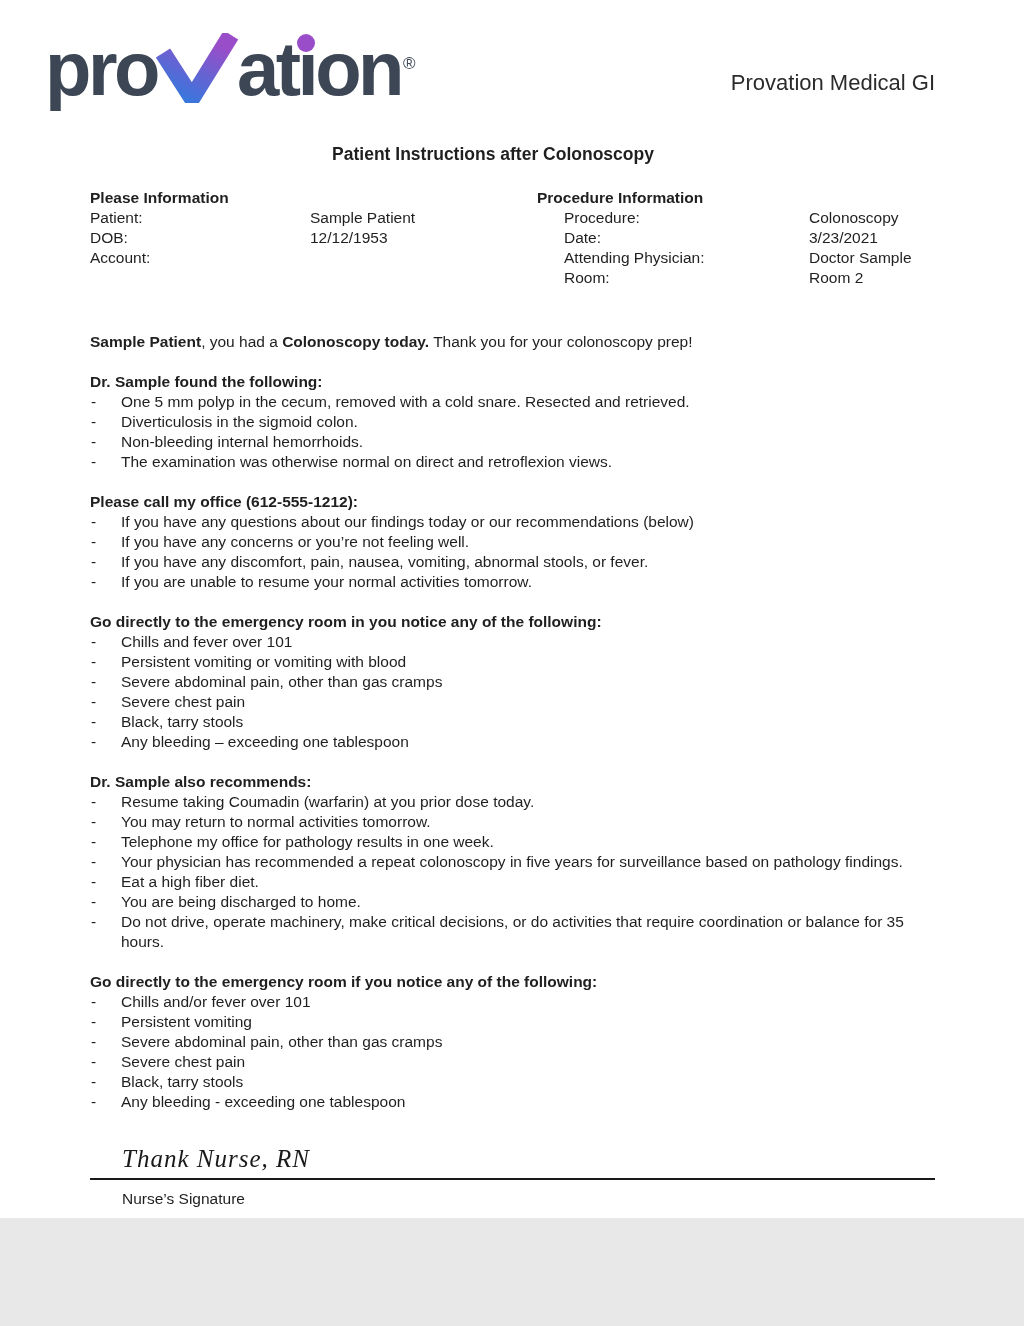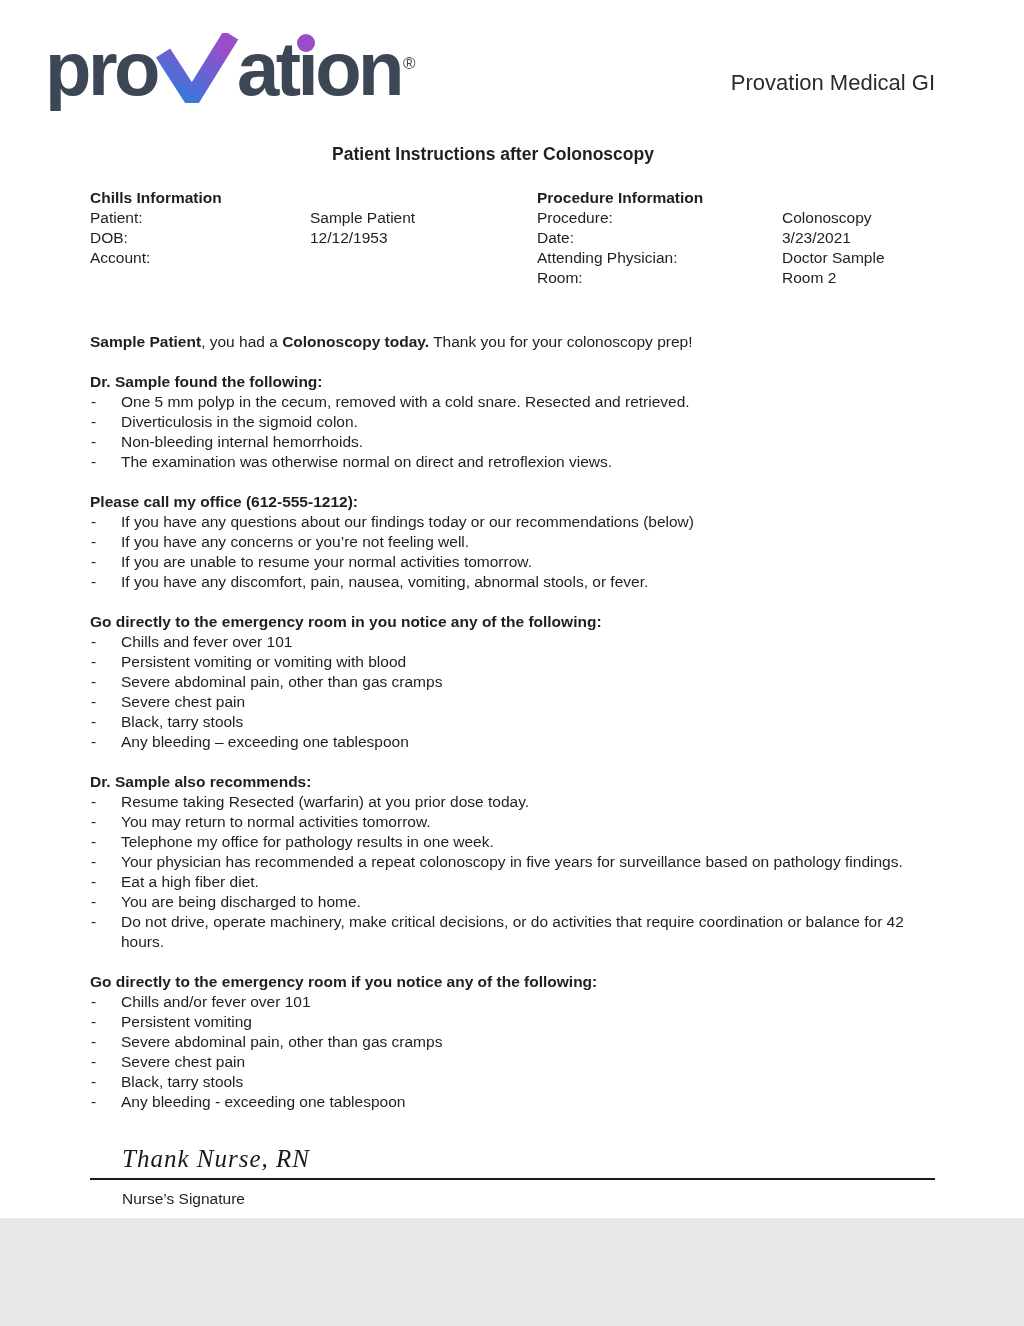--- a/index.html
+++ b/index.html
@@ -46,21 +46,21 @@
   .info{
     display:flex;
     margin:23px 89px 0 90px;
     font-size:15.5px;line-height:20px;
   }
   .info-col-patient{width:447px;flex:0 0 447px;}
   .info-col-procedure{flex:1;}
   .info-heading{font-weight:700;}
   .info-row{display:flex;}
   .info-col-patient .info-label{width:220px;flex:0 0 220px;}
-  .info-col-procedure .info-label{width:245px;flex:0 0 245px;}
+  .info-col-procedure .info-label{width:245px;flex:0 0 245px;margin-left:27px;}
   
   .content{margin:0 89px 0 90px;font-size:15.5px;line-height:20px;}
   .intro{margin-top:44px;}
   .section{margin-top:20px;}
   .sec-heading{font-weight:700;}
   ul.bullets{list-style:none;margin:0;padding:0;}
   ul.bullets li{position:relative;padding-left:31px;max-width:814px;}
   ul.bullets li::before{content:"-";position:absolute;left:1px;}
   .bold{font-weight:700;}
   
@@ -98,21 +98,21 @@
         <path d="M8 20 L37 65 L76 2" fill="none" stroke="url(#vgrad)" stroke-width="17" stroke-linecap="butt" stroke-linejoin="miter"></path>
       </svg><span class="lg-txt">at</span><span class="lg-i"><span class="lg-dot"></span><span>ı</span></span><span class="lg-txt">on</span><span class="lg-reg">®</span>
     </div>
     <div class="product-name">Provation Medical GI</div>
   </div>
 
   <div class="doc-title">Patient Instructions after Colonoscopy</div>
 
   <div class="info">
     <div class="info-col-patient">
-      <div class="info-heading">Chills Information</div>
+      <div class="info-heading">Please Information</div>
       <div id="patient-rows">
           <div class="info-row">
             <span class="info-label">Patient:</span>
             <span class="info-value">Sample Patient</span>
           </div>
           <div class="info-row">
             <span class="info-label">DOB:</span>
             <span class="info-value">12/12/1953</span>
           </div>
           <div class="info-row">
@@ -157,45 +157,45 @@
             <li>Diverticulosis in the sigmoid colon.</li>
             <li>Non-bleeding internal hemorrhoids.</li>
             <li>The examination was otherwise normal on direct and retroflexion views.</li>
           </ul>
         </div>
         <div class="section">
           <div class="sec-heading">Please call my office (612-555-1212):</div>
           <ul class="bullets">
             <li>If you have any questions about our findings today or our recommendations (below)</li>
             <li>If you have any concerns or you’re not feeling well.</li>
+            <li>If you have any discomfort, pain, nausea, vomiting, abnormal stools, or fever.</li>
             <li>If you are unable to resume your normal activities tomorrow.</li>
-            <li>If you have any discomfort, pain, nausea, vomiting, abnormal stools, or fever.</li>
           </ul>
         </div>
         <div class="section">
           <div class="sec-heading">Go directly to the emergency room in you notice any of the following:</div>
           <ul class="bullets">
             <li>Chills and fever over 101</li>
             <li>Persistent vomiting or vomiting with blood</li>
             <li>Severe abdominal pain, other than gas cramps</li>
             <li>Severe chest pain</li>
             <li>Black, tarry stools</li>
             <li>Any bleeding – exceeding one tablespoon</li>
           </ul>
         </div>
         <div class="section">
           <div class="sec-heading">Dr. Sample also recommends:</div>
           <ul class="bullets">
-            <li>Resume taking Resected (warfarin) at you prior dose today.</li>
+            <li>Resume taking Coumadin (warfarin) at you prior dose today.</li>
             <li>You may return to normal activities tomorrow.</li>
             <li>Telephone my office for pathology results in one week.</li>
             <li>Your physician has recommended a repeat colonoscopy in five years for surveillance based on pathology findings.</li>
             <li>Eat a high fiber diet.</li>
             <li>You are being discharged to home.</li>
-            <li>Do not drive, operate machinery, make critical decisions, or do activities that require coordination or balance for 42 hours.</li>
+            <li>Do not drive, operate machinery, make critical decisions, or do activities that require coordination or balance for 35 hours.</li>
           </ul>
         </div>
         <div class="section">
           <div class="sec-heading">Go directly to the emergency room if you notice any of the following:</div>
           <ul class="bullets">
             <li>Chills and/or fever over 101</li>
             <li>Persistent vomiting</li>
             <li>Severe abdominal pain, other than gas cramps</li>
             <li>Severe chest pain</li>
             <li>Black, tarry stools</li>

